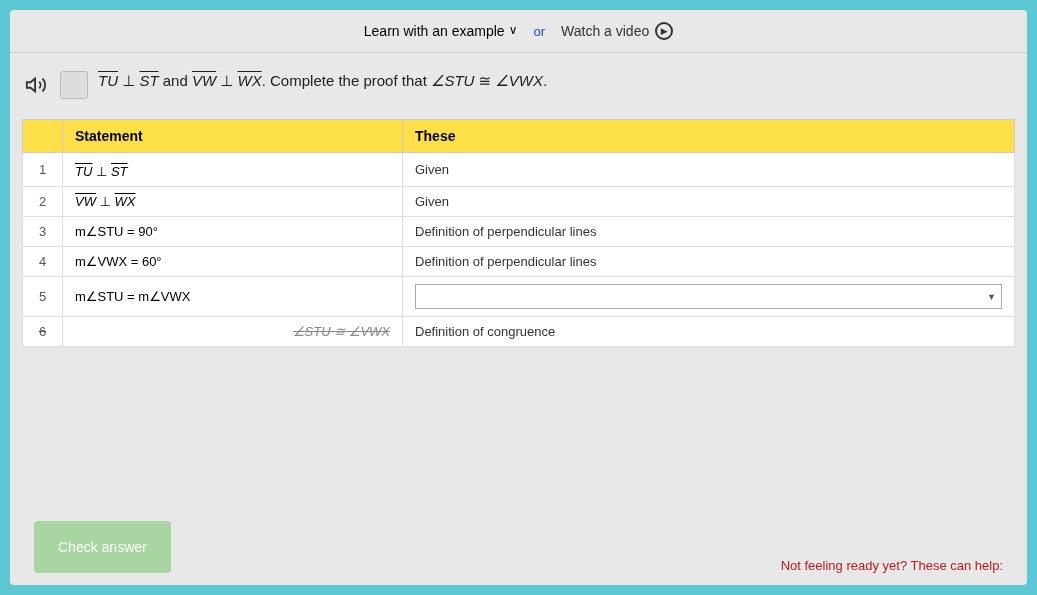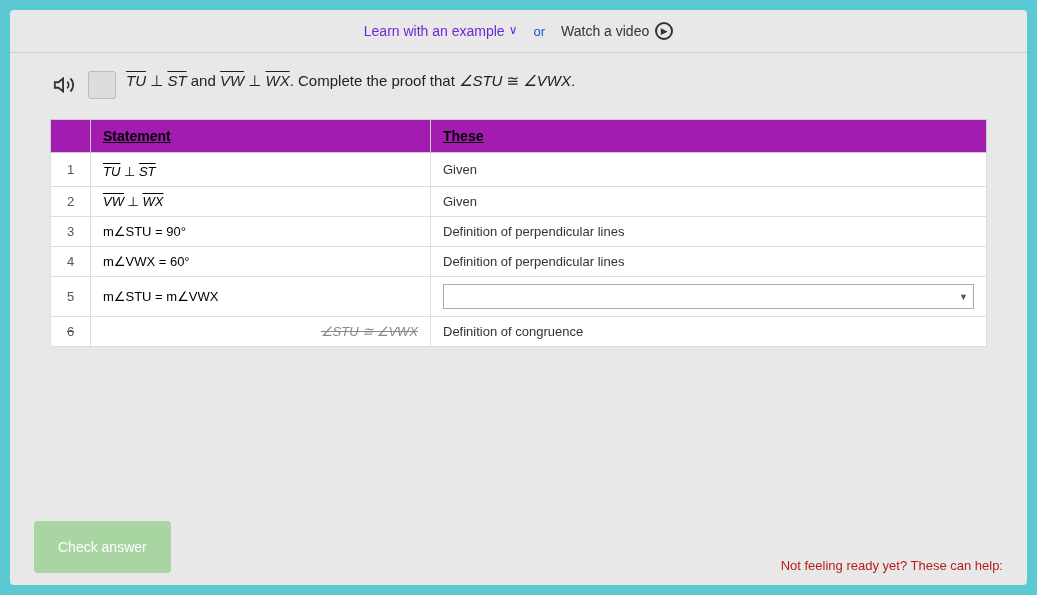--- a/index.html
+++ b/index.html
@@ -29,21 +29,21 @@
       padding: 12px 20px;
       gap: 16px;
       font-size: 14px;
       color: #333;
       border-bottom: 1px solid #ccc;
     }
     .learn-example {
       display: flex;
       align-items: flex-start;
       gap: 4px;
-      color: #6d28d9;
+      color: #000000;
       cursor: pointer;
     }
     .learn-example .chevron {
       font-size: 12px;
     }
     .or-text {
       color: #1d4ed8;
       font-size: 13px;
     }
     .watch-video {
@@ -57,21 +57,21 @@
       width: 18px;
       height: 18px;
       border: 2px solid #333;
       border-radius: 50%;
       display: inline-flex;
       align-items: center;
       justify-content: center;
       font-size: 9px;
     }
     .content-area {
-      padding: 16px 40px;
+      padding: 16px 12px;
       flex: 1;
     }
     .question-header {
       display: flex;
       align-items: flex-start;
       gap: 10px;
       margin-bottom: 20px;
       font-size: 15px;
       color: #222;
     }
@@ -97,22 +97,21 @@
     .question-text {
       line-height: 1.6;
     }
     .proof-table {
       width: 100%;
       border-collapse: collapse;
       background: #fff;
       border: 1px solid #ccc;
     }
     .proof-table thead tr {
-      background: #a21caf;
-      text-decoration: underline;
+      background: #fde047;
     }
     .proof-table th {
       text-align: left;
       padding: 8px 12px;
       border: 1px solid #ccc;
       font-weight: bold;
       font-size: 14px;
     }
     .proof-table td {
       padding: 7px 12px;

